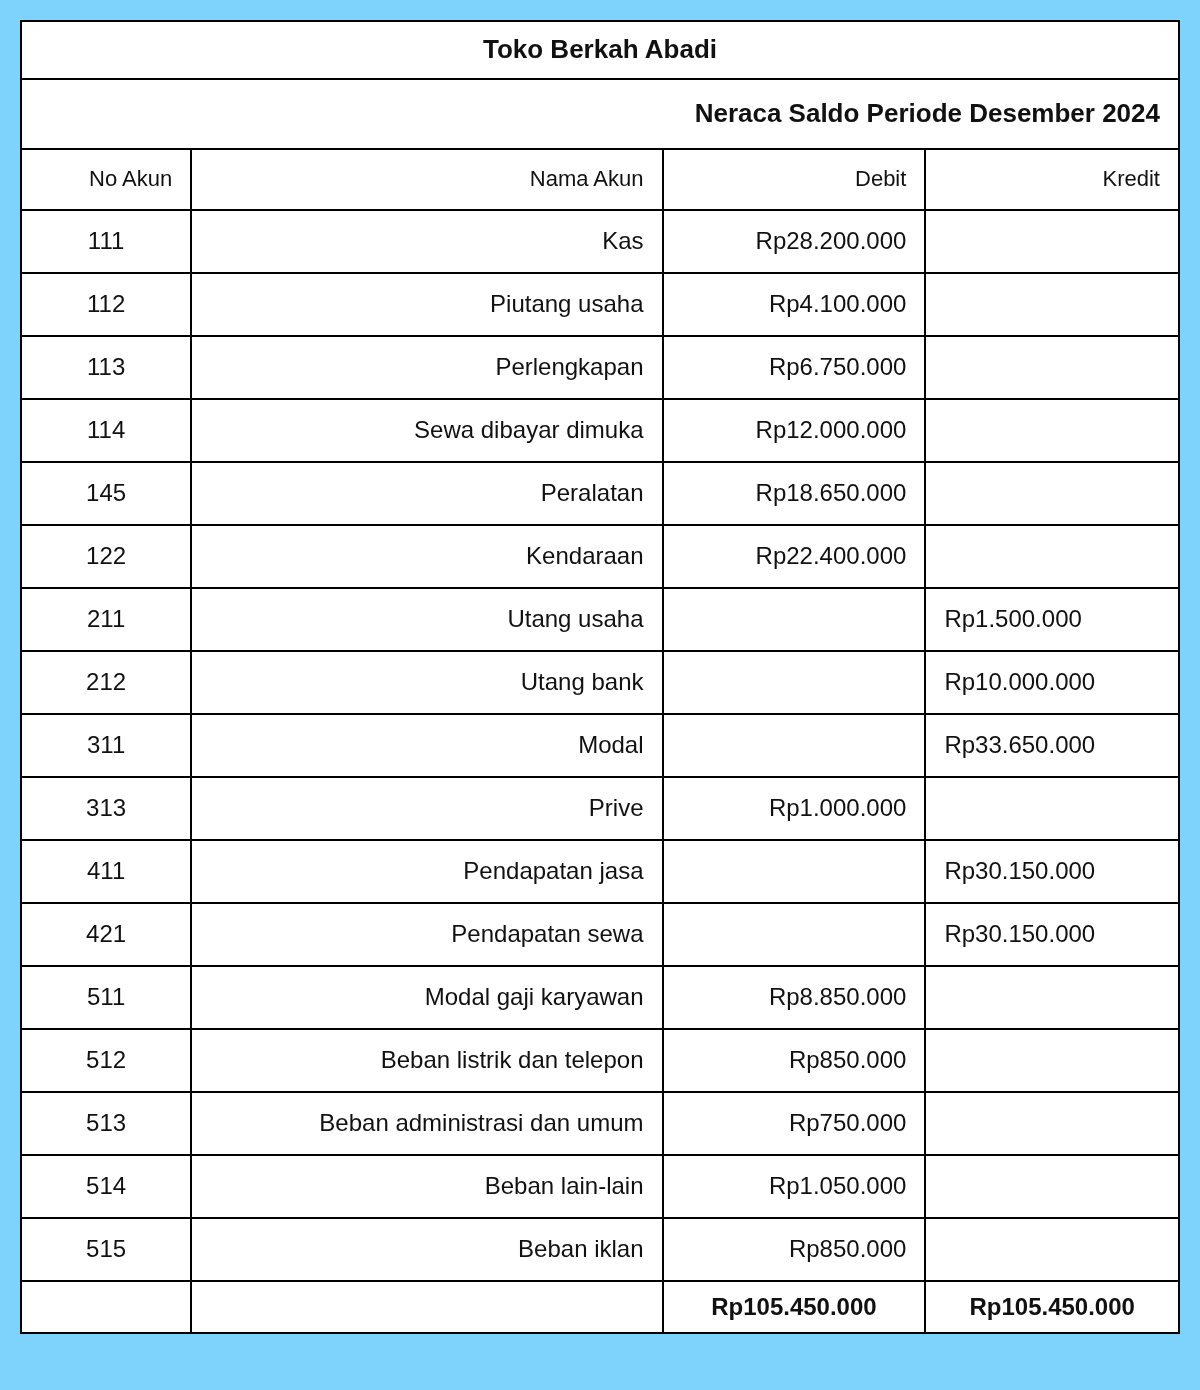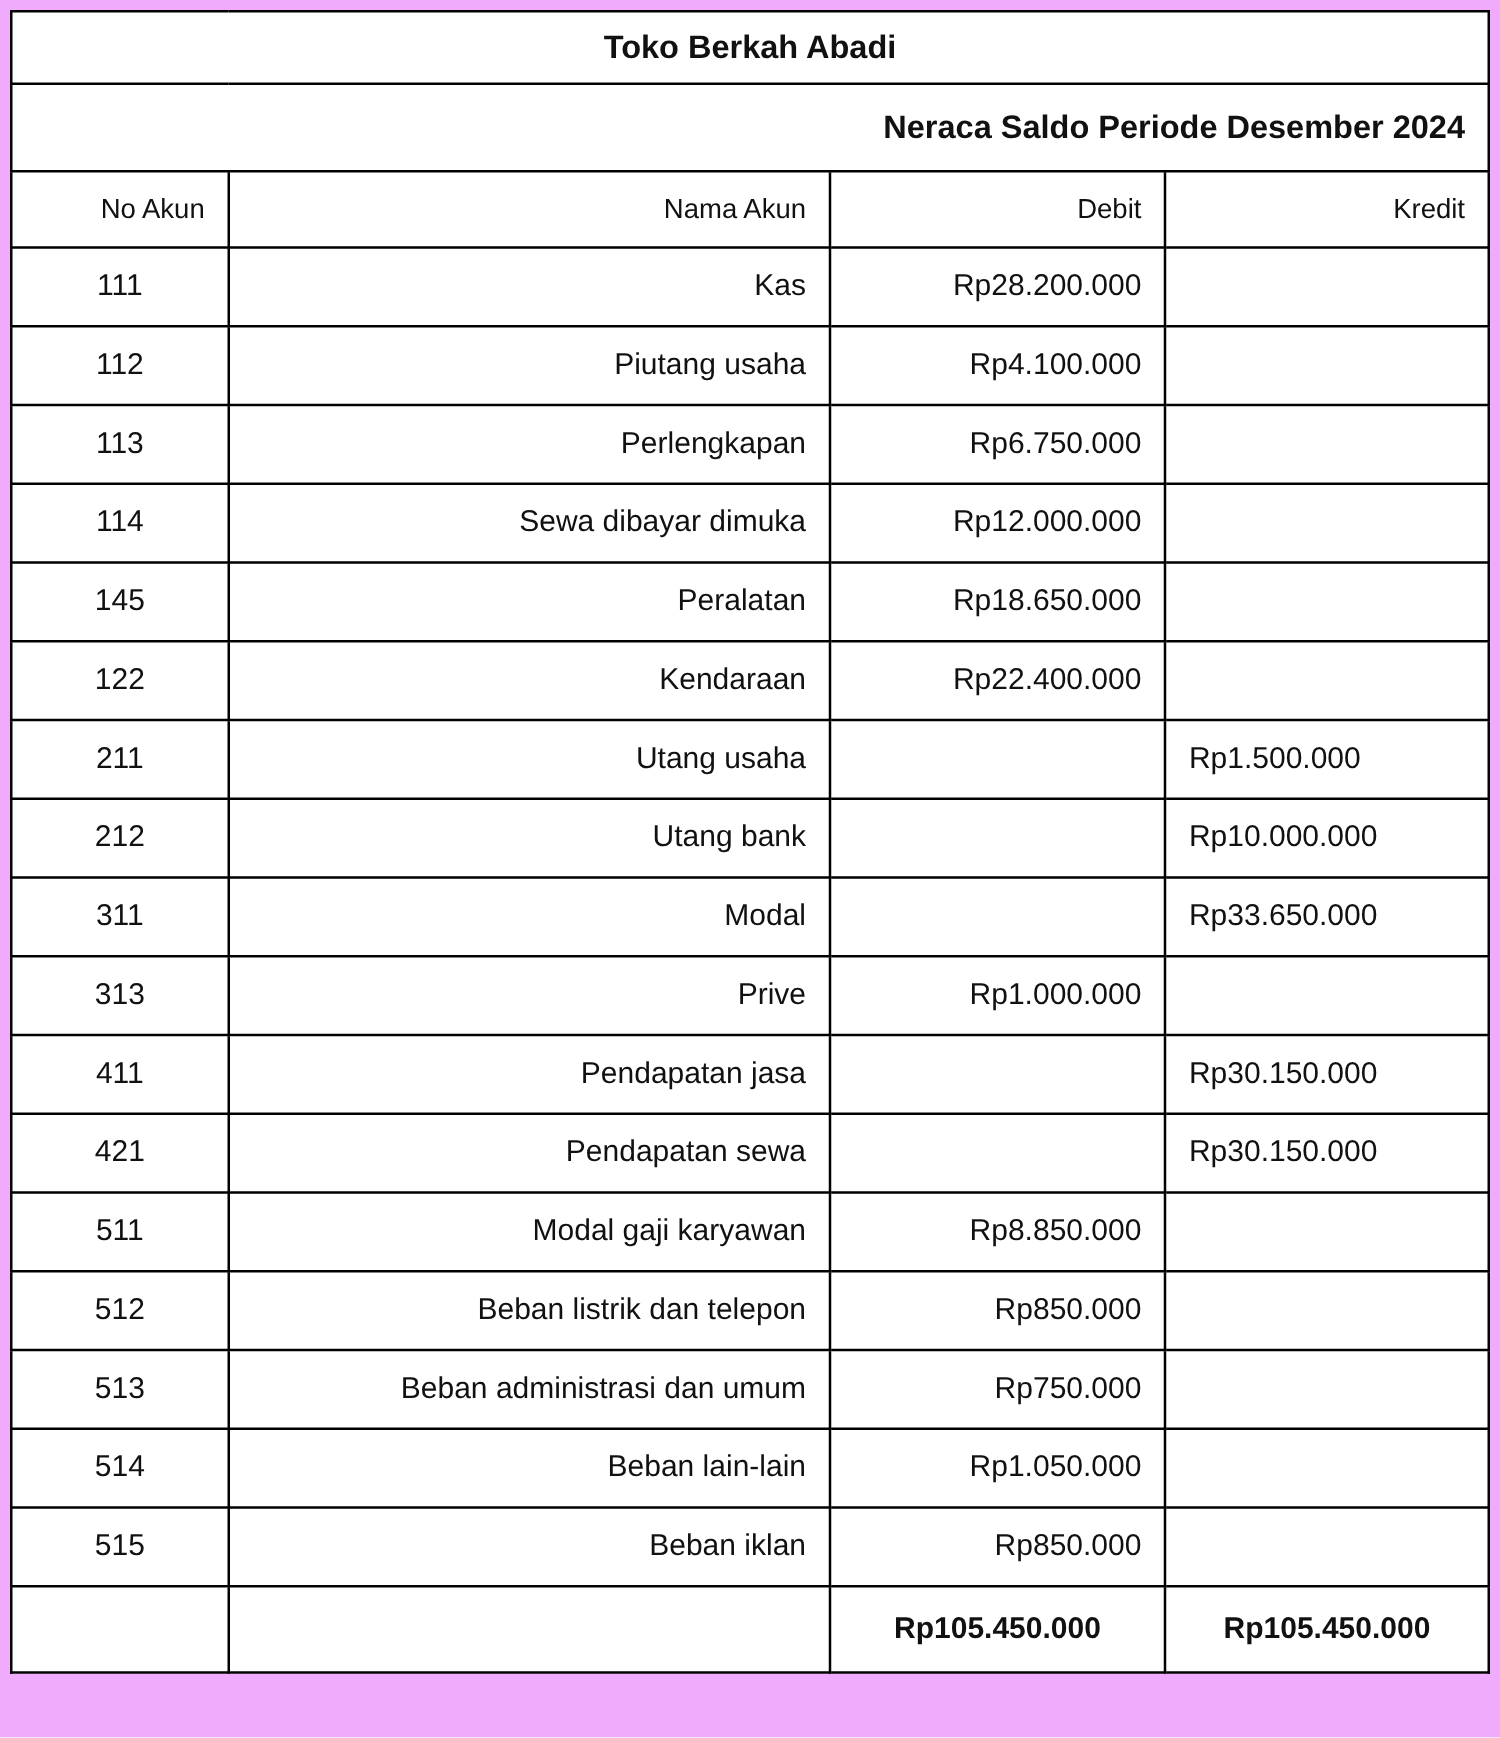--- a/index.html
+++ b/index.html
@@ -6,22 +6,22 @@
     margin: 0;
     padding: 0;
     background: #f6f7f8;
     font-family: "Liberation Sans", sans-serif;
     color: #111111;
   }
   .page {
     width: 1200px;
     height: 1390px;
     box-sizing: border-box;
-    padding: 8px;
-    background: #f0abfc;
+    padding: 20px;
+    background: #7dd3fc;
   }
   table.tb {
     width: 100%;
     border-collapse: collapse;
     background: #ffffff;
     table-layout: fixed;
   }
   table.tb th,
   table.tb td {
     border: 2px solid #000000;
@@ -51,21 +51,21 @@
     font-size: 22px;
   }
   tbody td {
     height: 63px;
   }
   td.c-no { text-align: center; }
   td.c-nama { text-align: right; }
   td.c-debit { text-align: right; }
   td.c-kredit { text-align: left; }
   tfoot td {
-    height: 69px;
+    height: 52px;
     font-weight: bold;
     font-size: 25px;
     margin-top: 34px;
   }
   tfoot td.c-total {
     text-align: center;
   }
   col.col-no { width: 14.7%; }
   col.col-nama { width: 40.7%; }
   col.col-debit { width: 22.7%; }

